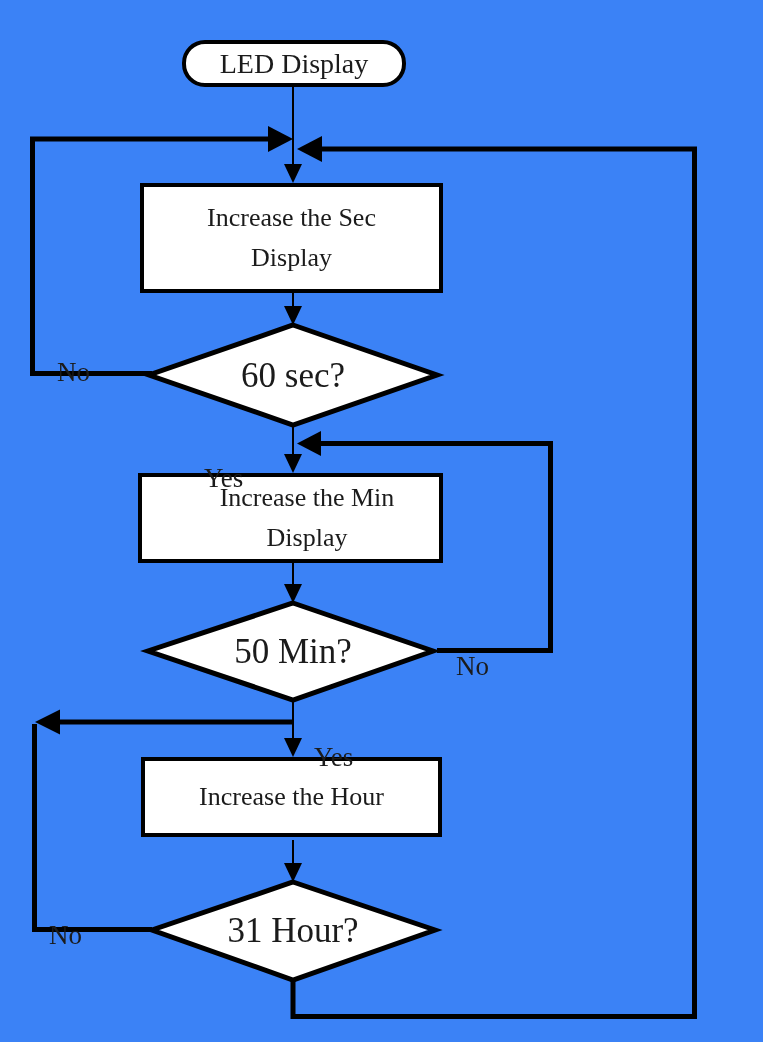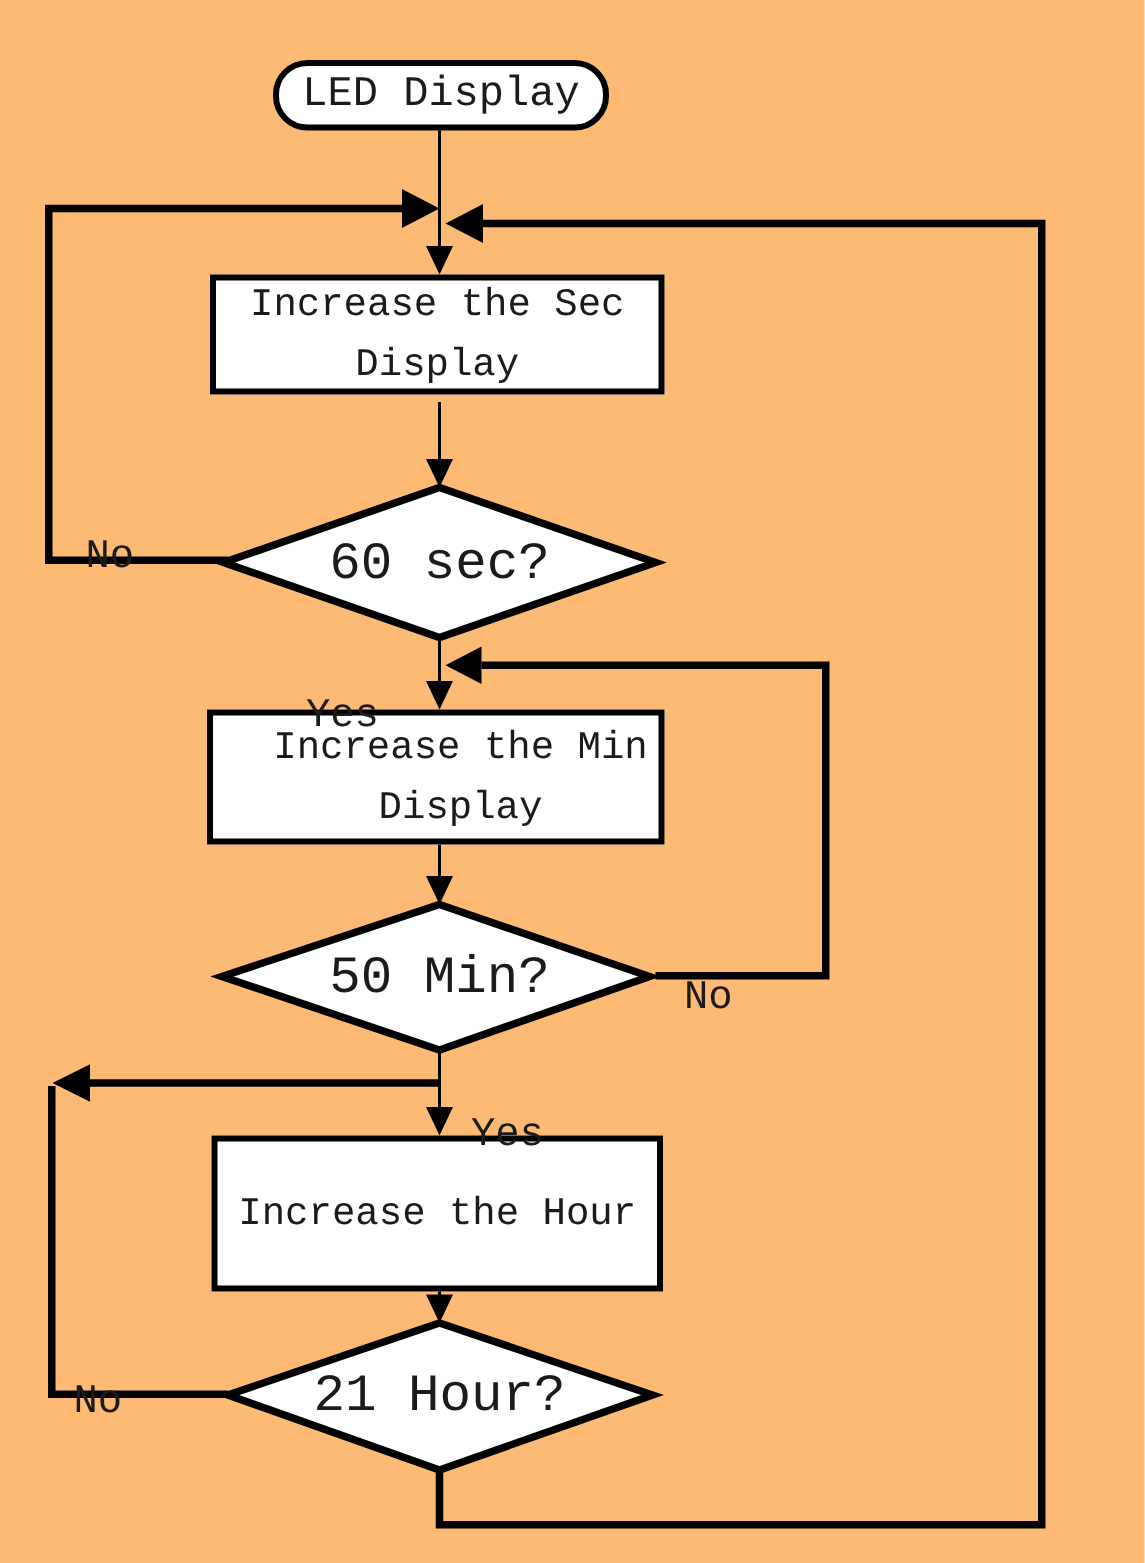--- a/index.html
+++ b/index.html
@@ -1,20 +1,20 @@
 <!DOCTYPE html>
 <html><head>
 <meta charset="utf-8">
 <style>
   html,body{margin:0;padding:0;background:#ffffff;}
   .canvas{
     position:relative;
     width:763px;height:1042px;
-    background:#fdba74;
-    font-family:Liberation Mono, monospace;
+    background:#3b82f6;
+    font-family:Liberation Serif, serif;
     color:#1b1b1b;
     overflow:hidden;
   }
   svg.connectors{position:absolute;left:0;top:0;width:763px;height:1042px;}
   .node{
     position:absolute;
     box-sizing:border-box;
     background:#fff;
     border:4px solid #000;
     display:flex;
@@ -24,23 +24,23 @@
     text-align:center;
     font-size:26px;
     line-height:40px;
     color:#1b1b1b;
   }
   .terminator{
     left:182px;top:40px;width:224px;height:47px;
     border-radius:23px;
     font-size:28px;line-height:28px;
   }
-  .box-sec{left:140px;top:183px;width:303px;height:80px;}
+  .box-sec{left:140px;top:183px;width:303px;height:110px;}
   .box-min{left:138px;top:473px;width:305px;height:90px;padding-left:33px;}
-  .box-hour{left:141px;top:757px;width:301px;height:104px;}
+  .box-hour{left:141px;top:757px;width:301px;height:80px;}
   .diamond-label{
     position:absolute;
     transform:translate(-50%,-50%);
     font-size:35px;
     white-space:nowrap;
     color:#1b1b1b;
   }
   .dl-sec{left:293px;top:376px;}
   .dl-min{left:293px;top:652px;}
   .dl-hour{left:293px;top:931px;}
@@ -114,21 +114,21 @@
     <span>Increase the Min</span>
     <span>Display</span>
   </div>
 
   <div class="node box-hour">
     <span>Increase the Hour</span>
   </div>
 
   <div class="diamond-label dl-sec">60 sec?</div>
   <div class="diamond-label dl-min">50 Min?</div>
-  <div class="diamond-label dl-hour">21 Hour?</div>
+  <div class="diamond-label dl-hour">31 Hour?</div>
 
   <div class="edge-label el-sec-no">No</div>
   <div class="edge-label el-sec-yes">Yes</div>
   <div class="edge-label el-min-no">No</div>
   <div class="edge-label el-min-yes">Yes</div>
   <div class="edge-label el-hour-no">No</div>
 
 </div>
 
 </body></html>

